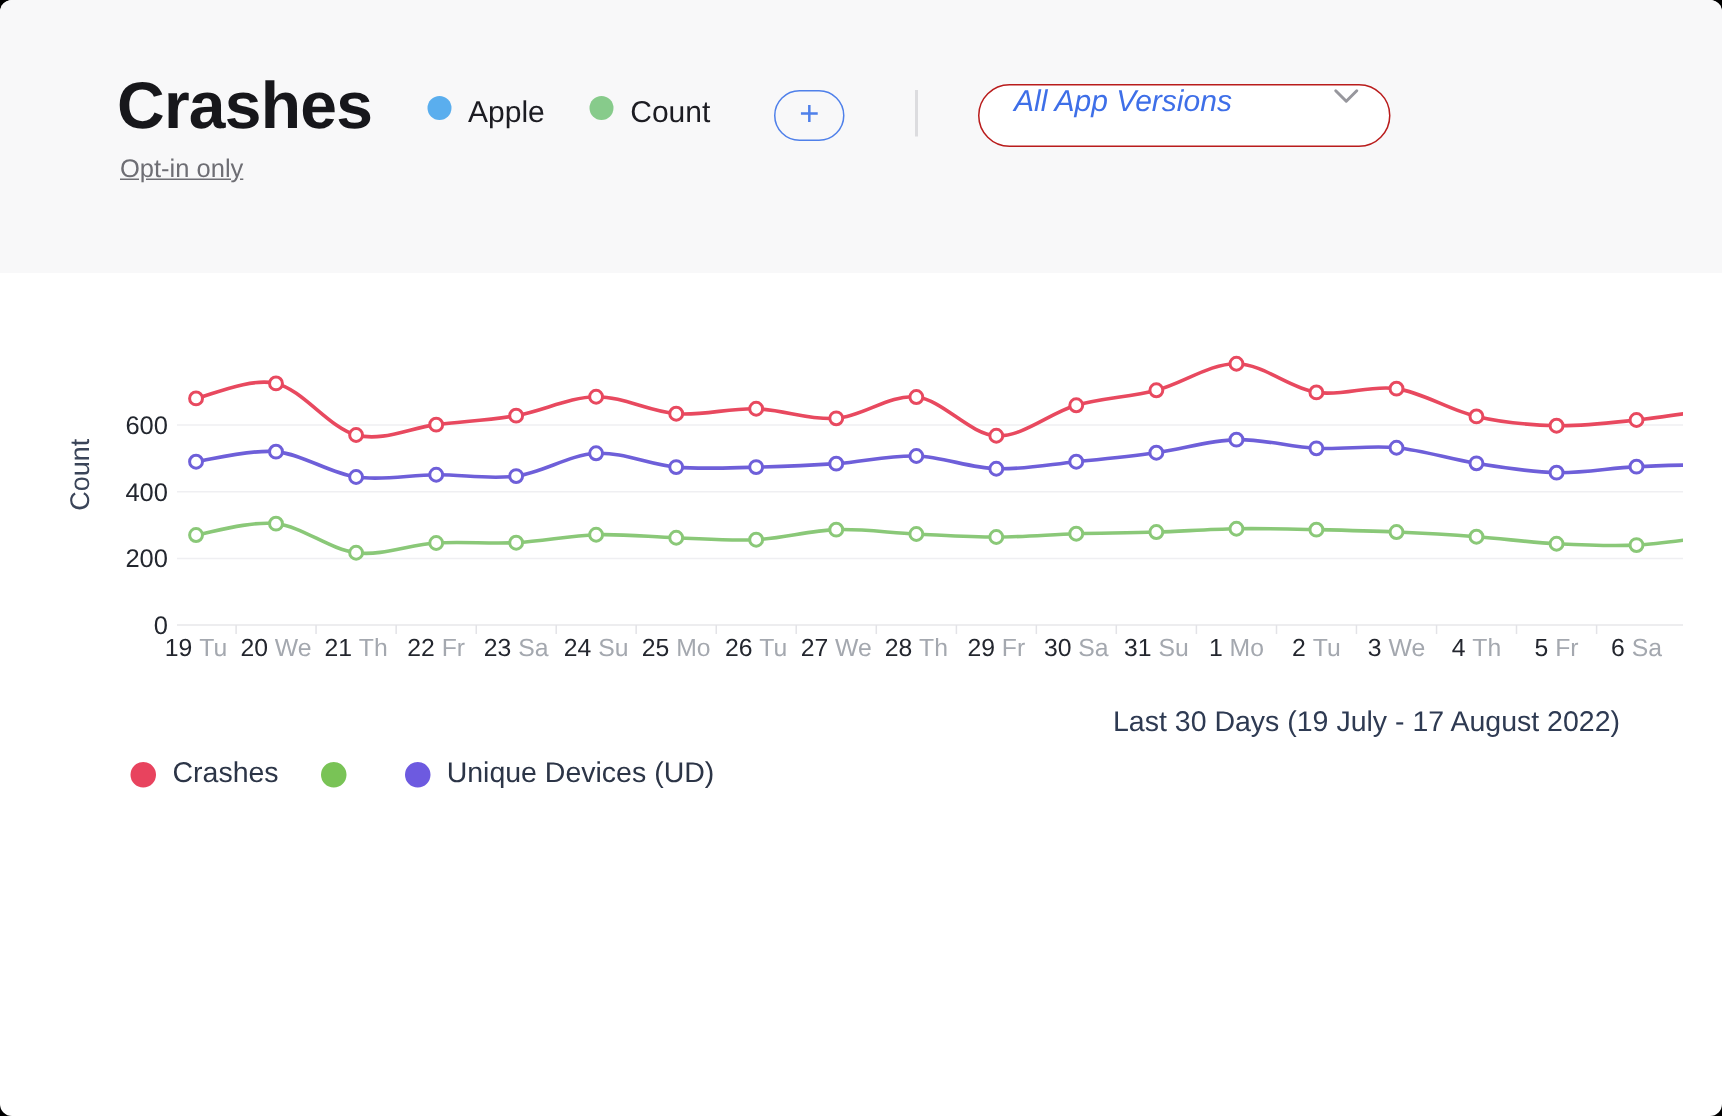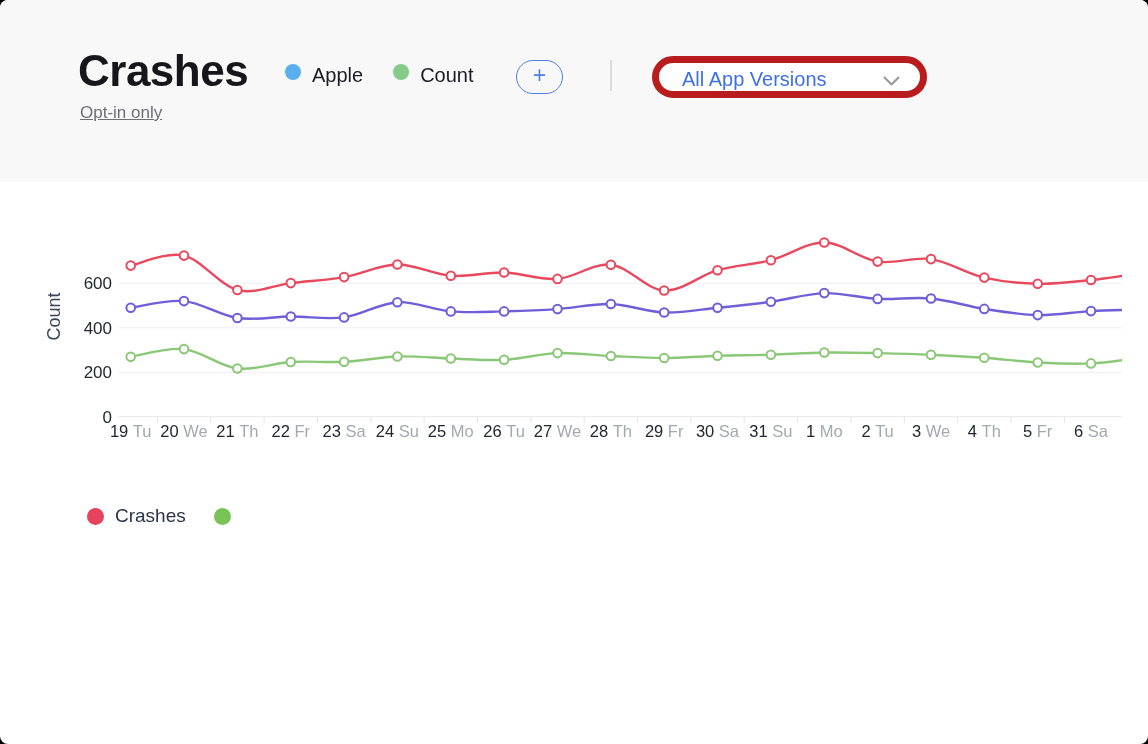--- a/index.html
+++ b/index.html
@@ -26,23 +26,23 @@
   .platform-label { font-size:20px; color:#1c1c22; }
   .add-btn {
     position:absolute; left:516px; top:60px; width:47px; height:34px;
     border:1.6px solid #4f80ea; border-radius:17px; background:transparent;
     color:#4f80ea; font-size:23px; display:flex; align-items:center; justify-content:center;
     padding:0 0 3px 0; box-sizing:border-box; cursor:pointer; font-family:inherit;
   }
   .divider { position:absolute; left:610px; top:60px; width:2px; height:31px; background:#dcdcdf; }
   .version-select {
     position:absolute; left:652px; top:56px; width:275px; height:42px;
-    background:#fff; border:7px solid #b91c1c; border-radius:21px;
-    display:flex; align-items:flex-end; justify-content:space-between;
-    padding:0 20px 0 23px; box-sizing:border-box; cursor:pointer;
+    background:#fff; border:1px solid #b91c1c; border-radius:21px;
+    display:flex; align-items:flex-start; justify-content:space-between;
+    padding:0 20px 0 23px; box-sizing:border-box; cursor:pointer;font-style:italic;
   }
   .version-label { font-size:20px; color:#3e6fe8; }
   .count-label {
     position:absolute; left:8px; top:306px; width:92px; text-align:center;
     transform:rotate(-90deg); transform-origin:center;
     font-size:18px; color:#3a4458;
   }
   .chart-svg { position:absolute; left:0; top:218px; }
   .ytick { font-size:17px; fill:#23272f; }
   .xtick { font-size:16.5px; }
@@ -210,24 +210,29 @@
         <circle cx="824.3" cy="75.1" r="4.3" fill="#ffffff" stroke="#6e5fd9" stroke-width="2"></circle>
         <circle cx="877.6" cy="80.9" r="4.3" fill="#ffffff" stroke="#6e5fd9" stroke-width="2"></circle>
         <circle cx="931" cy="80.5" r="4.3" fill="#ffffff" stroke="#6e5fd9" stroke-width="2"></circle>
         <circle cx="984.3" cy="90.9" r="4.3" fill="#ffffff" stroke="#6e5fd9" stroke-width="2"></circle>
         <circle cx="1037.7" cy="97.1" r="4.3" fill="#ffffff" stroke="#6e5fd9" stroke-width="2"></circle>
         <circle cx="1091" cy="93.1" r="4.3" fill="#ffffff" stroke="#6e5fd9" stroke-width="2"></circle>
         <circle cx="1144.3" cy="91.6" r="4.3" fill="#ffffff" stroke="#6e5fd9" stroke-width="2"></circle>
       </g>
     </svg>
 
+  <div class="caption">Last 30 Days (19 July - 17 August 2022)</div>
 
   <div class="legend">
     <div class="legend-item">
       <span class="legend-dot" style="background: rgb(232, 67, 94);"></span>
       <span class="legend-label">Crashes</span>
     </div>
     <div class="legend-item">
       <span class="legend-dot" style="background: rgb(121, 195, 86);"></span>
     </div>
+    <div class="legend-item">
+      <span class="legend-dot" style="background: rgb(109, 90, 224);"></span>
+      <span class="legend-label">Unique Devices (UD)</span>
+    </div>
   </div>
 
 </div>
 
 </body></html>

